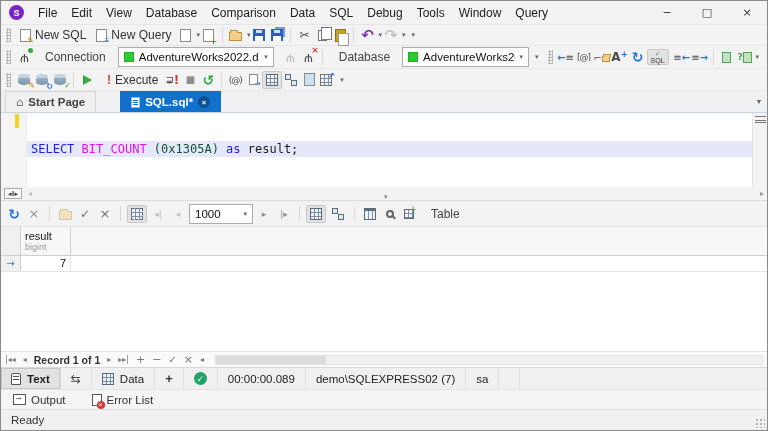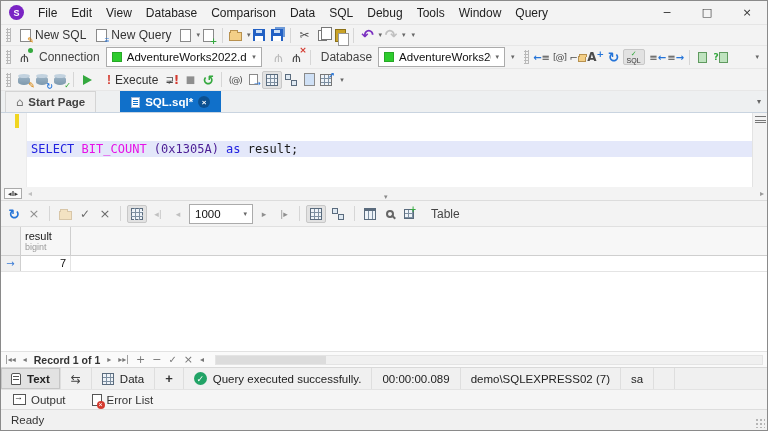--- a/index.html
+++ b/index.html
@@ -68,39 +68,39 @@
     background-image:linear-gradient(90deg,#7d8fa1 1px,transparent 1px);background-size:4px 12px;background-position:-1px 0;
     border-top:3px solid #5a6b7d;background-color:#eef3f8}
   .i-mag{width:8px;height:8px;border:2px solid #666;border-radius:50%;position:relative;display:inline-block}
   .i-mag::after{content:"";position:absolute;width:5px;height:2px;background:#666;transform:rotate(45deg);right:-4px;bottom:-2px}
   .i-plug{font-family:"DejaVu Sans",sans-serif;transform:rotate(180deg);display:inline-block;font-size:11px;color:#444;line-height:1}
   .badge-g::after{content:"";position:absolute;right:0;top:0;width:5px;height:5px;border-radius:50%;background:#35a93f}
   .badge-r::after{content:"×";position:absolute;right:-1px;top:-3px;font-size:9px;color:#d43a2f;font-weight:bold}
   .green-sq{width:10px;height:10px;background:#2ecc2e;border:1px solid #27a827;flex:0 0 10px}
   .combo{height:20px;background:#fff;border:1px solid #ababab;display:flex;align-items:center;gap:5px;padding:0 5px;font-size:11.5px;color:#111}
   .combo .dd{margin-left:auto}
-  .lbl{color:#444;margin:0 6px;white-space:nowrap}
+  .lbl{color:#444;margin:0 12px;white-space:nowrap}
 
   
   .tabrow{flex:0 0 21px;background:#eef0f1;display:flex;align-items:flex-end;padding-left:4px;border-bottom:1px solid #c9d4e0}
   .dtab{height:21px;display:flex;align-items:center;gap:5px;padding:0 10px;font-size:11.5px;color:#333;background:#f0f0f0;border:1px solid #d4d4d4;border-bottom:none}
   .dtab.active{background:#1070ca;color:#fff;border-color:#1070ca;font-weight:bold}
   .tab-doc{width:9px;height:11px;background:#fff;border:1px solid #9db7d8;position:relative}
   .tab-doc::after{content:"";position:absolute;left:1px;top:2px;width:5px;height:1px;background:#1070ca;box-shadow:0 2px 0 #1070ca,0 4px 0 #1070ca}
   .tab-close{width:12px;height:12px;border-radius:50%;background:rgba(0,0,0,.28);color:#fff;font-size:8px;display:flex;align-items:center;justify-content:center}
   .tab-overflow{margin-left:auto;margin-right:6px;color:#666;font-size:8px;align-self:center}
 
   
   .editor{flex:0 0 74px;background:#fff;display:flex;position:relative}
   .gutter{flex:0 0 26px;background:#f4f4f4;position:relative;border-right:1px solid #ececec}
   .changebar{position:absolute;top:1px;left:14px;width:4px;height:14px;background:#f0d521}
   .codearea{flex:1;font-family:"DejaVu Sans Mono","Liberation Mono",monospace;font-size:12px;white-space:pre}
   .codeline{height:16px;line-height:16px;padding-left:4px}
   .codeline.current{background:#e4e8fa}
-  .tok-kw{color:#2222e0}.tok-fn{color:#e612e6}.tok-lit{color:#4c1d95}.tok-plain{color:#1a1a1a}
+  .tok-kw{color:#2222e0}.tok-fn{color:#e612e6}.tok-lit{color:#14532d}.tok-plain{color:#1a1a1a}
   .vscroll{flex:0 0 15px;background:#f3f3f3;border-left:1px solid #e3e3e3;position:relative}
   .vsplit{position:absolute;top:3px;left:2px;width:11px;height:7px;border-top:1px solid #777;border-bottom:1px solid #777}
   .vsplit::after{content:"";position:absolute;top:3px;left:0;width:11px;height:1px;background:#777}
 
   
   .ehscroll{flex:0 0 14px;background:#f3f3f3;border-bottom:1px solid #dcdcdc;display:flex;align-items:center;position:relative;padding:0 3px}
   .hsplit{width:18px;height:11px;border:1px solid #aaa;background:#fbfbfb;display:flex;align-items:center;justify-content:center;font-size:7px;color:#333;gap:1px}
   .collapse-dd{position:absolute;left:50%;bottom:-1px;font-size:7px;color:#888}
 
   
@@ -449,21 +449,20 @@
   </div>
   <div class="bseg tab">
     <i class="i-grid9"></i>
     <span>Data</span>
   </div>
   <div class="bseg">
     <b style="font-size:13px;color:#333">+</b>
   </div>
   <div class="bseg">
     <span class="okcircle">✓</span>
-    <span>Query executed successfully.</span>
   </div>
   <div class="bseg">
     <span>00:00:00.089</span>
   </div>
   <div class="bseg">
     <span>demo\SQLEXPRESS02 (7)</span>
   </div>
   <div class="bseg">
     <span>sa</span>
   </div>

